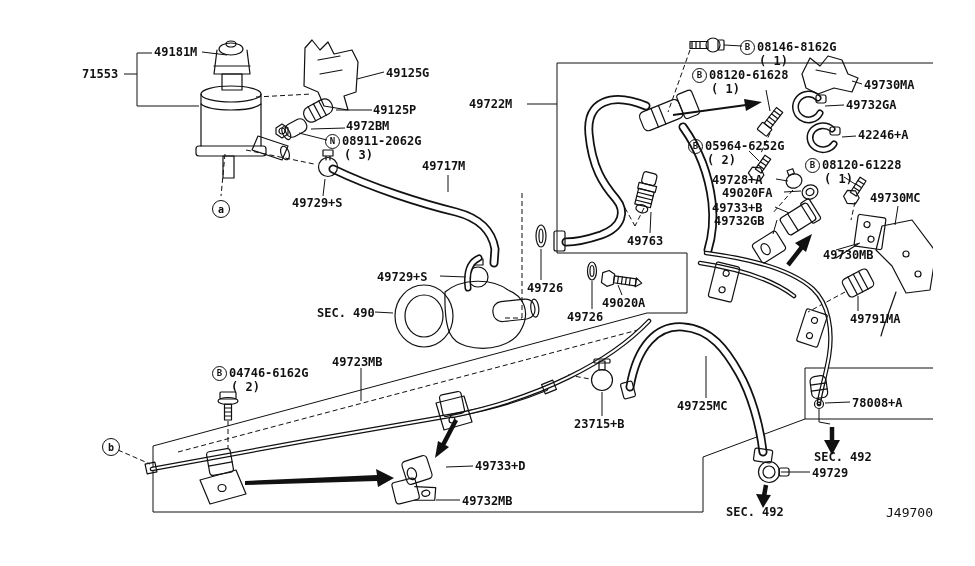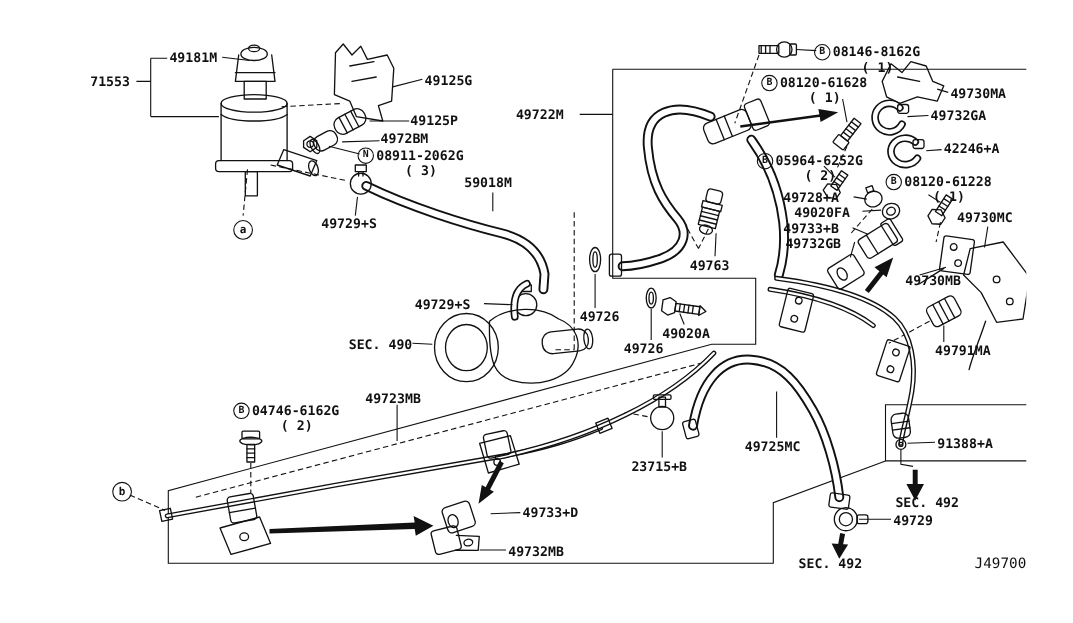--- a/index.html
+++ b/index.html
@@ -1,17 +1,17 @@
 <!DOCTYPE html>
 <html><head>
 <meta charset="utf-8">
 <style>
   html,body{margin:0;padding:0;background:#fff;}
   #stage{position:relative;width:933px;height:566px;background:#ffffff;overflow:hidden;
-         font-family:"DejaVu Sans Mono", monospace;text-align:center;}
+         font-family:"DejaVu Sans Mono", monospace;}
   #art{position:absolute;left:0;top:0;}
   svg *{vector-effect:non-scaling-stroke;}
   .ln{stroke:#111;fill:none;stroke-width:1.2;stroke-linecap:round;stroke-linejoin:round;}
   .thin{stroke:#111;fill:none;stroke-width:1;}
   .dsh{stroke:#111;fill:none;stroke-width:1;stroke-dasharray:5 3;}
   .hose{stroke:#111;fill:none;stroke-width:9;stroke-linecap:round;}
   .hosew{stroke:#fff;fill:none;stroke-width:5.5;stroke-linecap:round;}
   .pipe{stroke:#111;fill:none;stroke-width:4.5;stroke-linecap:round;}
   .pipew{stroke:#fff;fill:none;stroke-width:2;stroke-linecap:round;}
   .stub{stroke:#111;fill:none;stroke-width:7;stroke-linecap:round;}
@@ -358,21 +358,21 @@
 <div class="lbl" style="left:346px;top:120px">4972BM</div>
 
 <div class="lbl" style="left:325px;top:134px">
   <span class="row">
         <span class="pc">N</span>
         <span>08911-2062G</span>
       </span>
   <span class="qty">( 3)</span>
 </div>
 
-<div class="lbl" style="left:422px;top:160px">59018M</div>
+<div class="lbl" style="left:422px;top:160px">49717M</div>
 <div class="lbl" style="left:292px;top:197px">49729+S</div>
 <div class="lbl" style="left:469px;top:98px">49722M</div>
 
 <div class="lbl" style="left:740px;top:40px">
   <span class="row">
         <span class="pc">B</span>
         <span>08146-8162G</span>
       </span>
   <span class="qty">( 1)</span>
 </div>
@@ -425,21 +425,21 @@
         <span class="pc">B</span>
         <span>04746-6162G</span>
       </span>
   <span class="qty">( 2)</span>
 </div>
 
 <div class="lbl" style="left:475px;top:460px">49733+D</div>
 <div class="lbl" style="left:462px;top:495px">49732MB</div>
 <div class="lbl" style="left:574px;top:418px">23715+B</div>
 <div class="lbl" style="left:677px;top:400px">49725MC</div>
-<div class="lbl" style="left:852px;top:397px">91388+A</div>
+<div class="lbl" style="left:852px;top:397px">78008+A</div>
 <div class="lbl" style="left:814px;top:451px">SEC. 492</div>
 <div class="lbl" style="left:812px;top:467px">49729</div>
 <div class="lbl" style="left:726px;top:506px">SEC. 492</div>
 
 <div class="code" style="left:886px;top:505px">J49700X2</div>
 
 <div class="marker" style="left:212px;top:200px">a</div>
 <div class="marker" style="left:102px;top:438px">b</div>
 
 </div>

